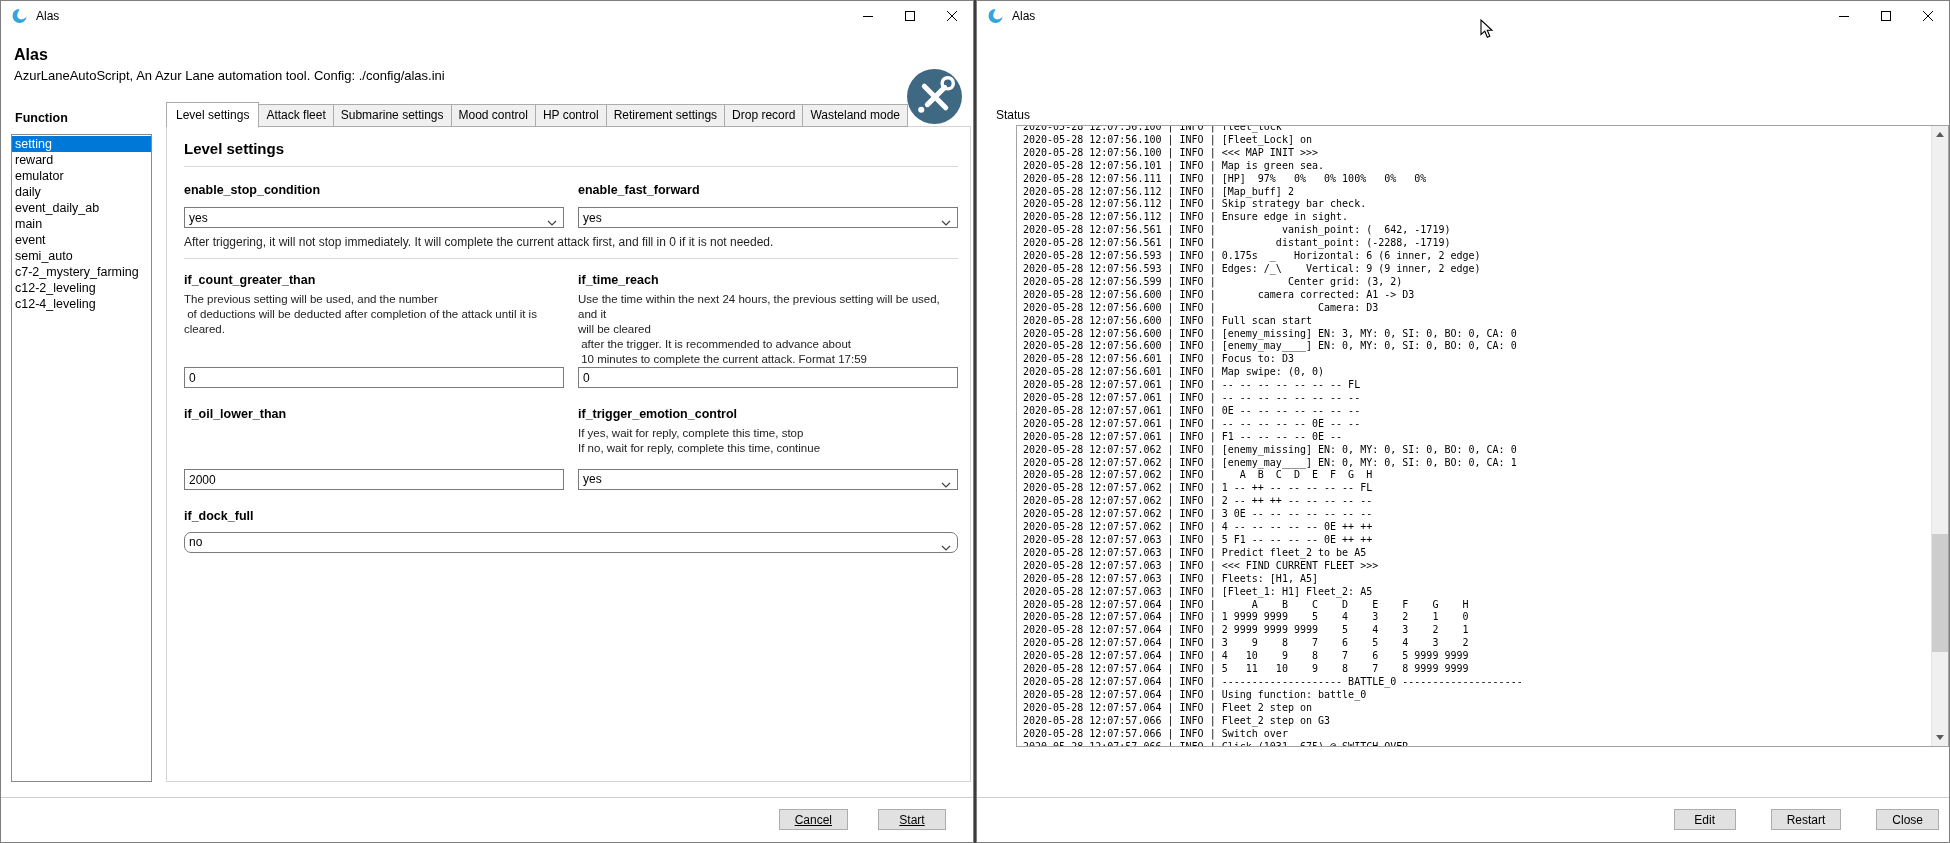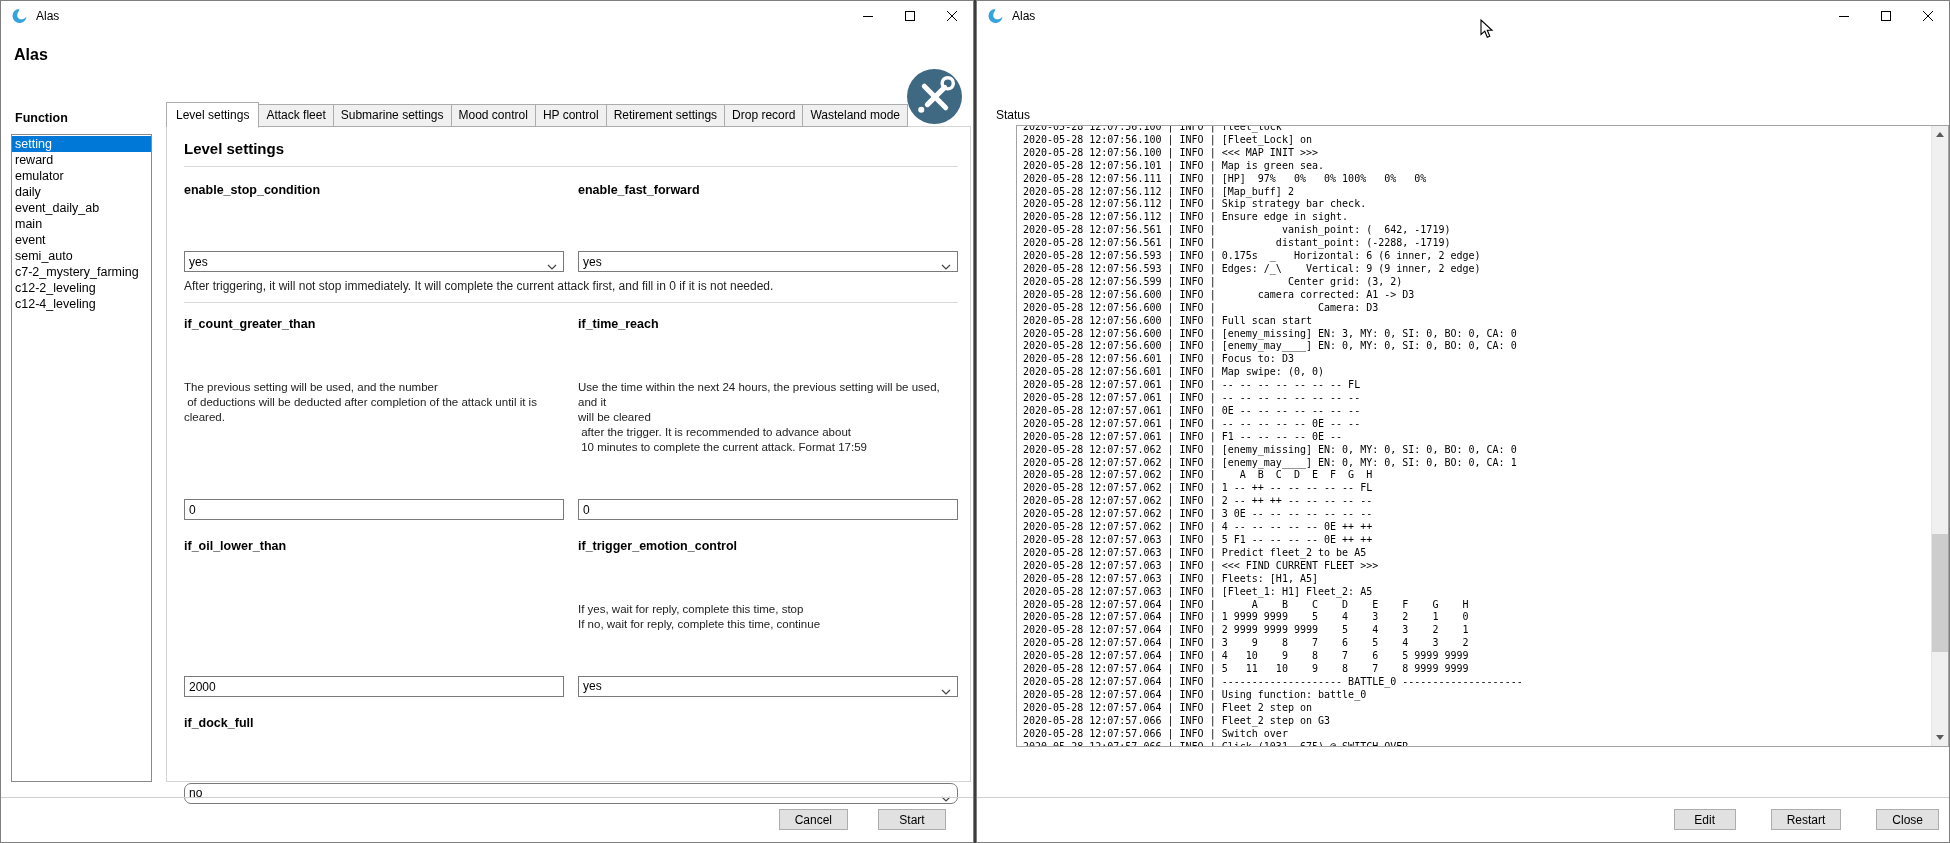--- a/index.html
+++ b/index.html
@@ -58,21 +58,21 @@
   }
   .tabpage {
     position: absolute; top: 21px; left: 0; right: 0; bottom: 0;
     border: 1px solid #d4d4d4; background: #fff;
     padding: 13px 12px 0 17px;
   }
   .tabpage h2 { font-size: 15px; font-weight: bold; }
   .sect-sub { font-size: 12px; margin-top: 7px; color: #1f1f1f; }
   .tabpage hr { border: none; border-top: 1px solid #d9d9d9; margin-top: 9px; }
   .row2 { display: grid; grid-template-columns: 1fr 1fr; column-gap: 14px; }
-  .field { display: flex; flex-direction: column; gap: 44px; }
+  .field { display: flex; flex-direction: column; }
   .field .flabel { font-size: 12.5px; font-weight: bold; }
   .field .fdesc { font-size: 11.5px; line-height: 1.3; margin-top: 5px; color: #222; white-space: pre-wrap; }
   .ctrl {
     margin-top: auto; height: 21px; border: 1px solid #7a7a7a; background: #fff;
     font-size: 12px; display: flex; align-items: center; padding: 0 4px; width: 100%;
     font-family: "Liberation Sans", sans-serif;
   }
   input.ctrl { display: block; padding-top: 2px; }
   .combo { position: relative; padding-right: 20px; }
   .combo .chev { position: absolute; right: 6px; top: 7px; }
@@ -87,21 +87,21 @@
   .footer { position: absolute; left: 0; right: 0; top: 796px; height: 46px; border-top: 1px solid #cfcfcf; }
   .fbtns { position: absolute; top: 11px; display: flex; }
   #win-left  .fbtns { right: 27px; gap: 30px; }
   #win-right .fbtns { right: 10px; gap: 35px; }
   .btn {
     height: 21px; min-width: 62px; padding: 0 15px; font-size: 12px;
     background: #e1e1e1; border: 1px solid #adadad; color: #000;
     display: inline-flex; align-items: center; justify-content: center;
     font-family: "Liberation Sans", sans-serif;
   }
-  #win-left .btn { min-width: 68px; }
+  #win-left .btn { min-width: 68px; text-decoration: underline; }
 
   
   .status-label { position: absolute; left: 19px; top: 107px; font-size: 12px; }
   .logbox {
     position: absolute; left: 15px; top: 124px; width: 933px; height: 622px;
     border: 1px solid #a3a3a3; background: #fff; overflow: hidden; margin-left: 24px;
   }
   .logpre {
     margin: -7px 0 0 0; padding: 2px 0 0 6px;
     font-family: "DejaVu Sans Mono", "Liberation Mono", monospace;
@@ -143,20 +143,21 @@
           <svg width="10" height="10">
             <line x1="0" y1="0" x2="10" y2="10" stroke="#000" stroke-width="1"></line>
             <line x1="10" y1="0" x2="0" y2="10" stroke="#000" stroke-width="1"></line>
           </svg>
         </span>
     </span>
   </div>
 
   <div class="hdr">
     <h1>Alas</h1>
+    <div class="sub">AzurLaneAutoScript, An Azur Lane automation tool. Config: ./config/alas.ini</div>
     <span class="hdr-icon">
       <svg viewBox="0 0 56 56" width="57" height="57">
         <circle cx="28" cy="28" r="27" fill="#3f6882"></circle>
         <line x1="18" y1="18" x2="39" y2="39" stroke="#fff" stroke-width="5" stroke-linecap="round"></line>
         <line x1="38" y1="19" x2="21" y2="36" stroke="#fff" stroke-width="5" stroke-linecap="round"></line>
         <circle cx="41" cy="15" r="5.5" fill="none" stroke="#fff" stroke-width="3.4"></circle>
         <circle cx="15" cy="41" r="3" fill="#fff"></circle>
       </svg>
     </span>
   </div>

